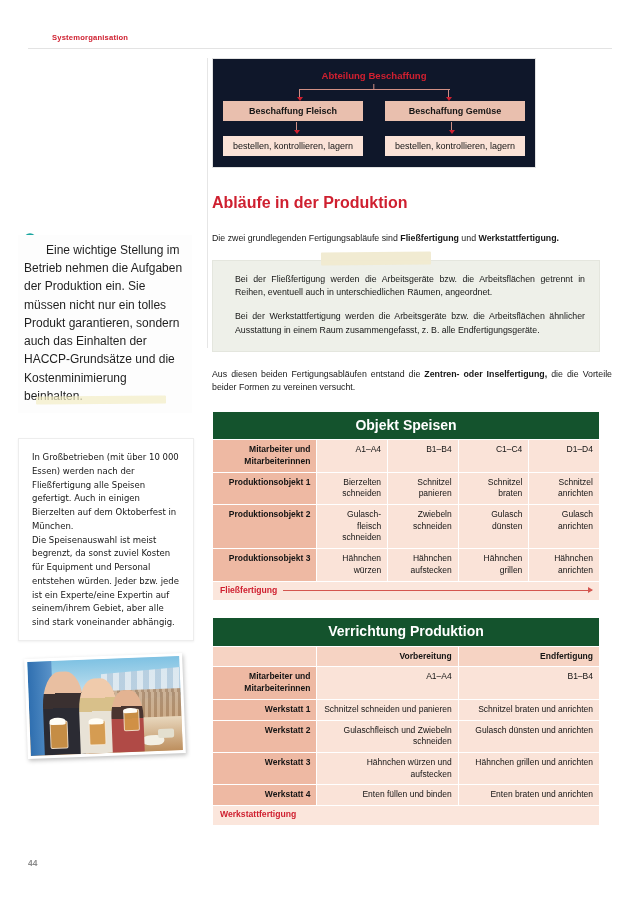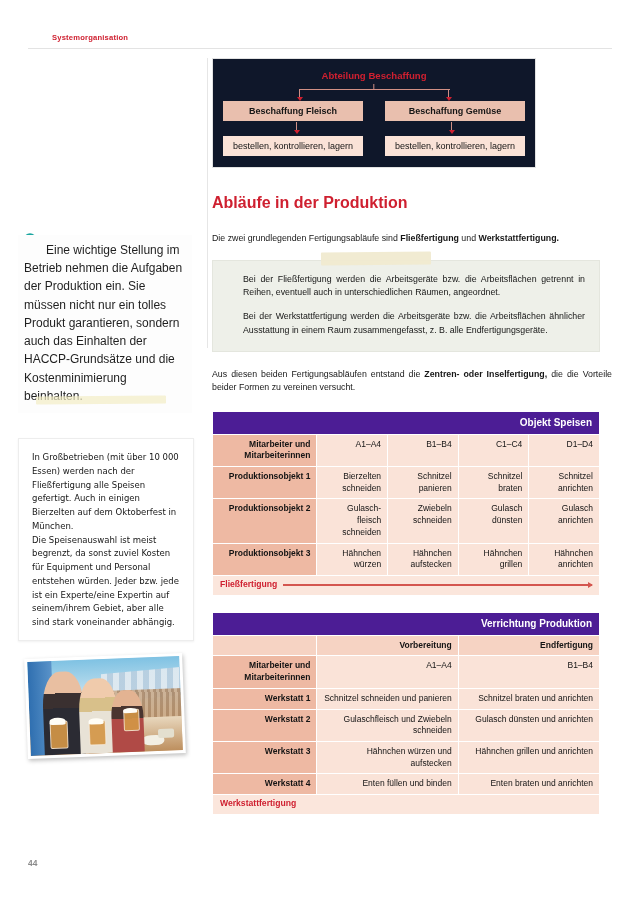--- a/index.html
+++ b/index.html
@@ -289,21 +289,21 @@
     text-align: justify;
   }
   p.body b { font-weight: bold; }
 
   
   .defbox {
     position: relative;
     margin-top: 14px;
     background: #eef0e9;
     border: 1px solid #e4e6de;
-    padding: 12px 14px 13px 30px;
+    padding: 12px 14px 13px 22px;
     box-sizing: border-box;
     width: 388px;
   }
   .defbox p {
     font-size: 8.8px;
     line-height: 1.56;
     margin: 0 0 10px 0;
     color: #161616;
     text-align: justify;
   }
@@ -330,26 +330,26 @@
   table.tbl td, table.tbl th {
     border: 1px solid #ffffff;
     padding: 4px 6px;
     font-size: 8.5px;
     line-height: 1.38;
     vertical-align: top;
     color: #141414;
     text-align: right;
   }
   .tbl .caption-cell {
-    background: #4c1d95;
+    background: #14532d;
     color: #ffffff;
     font-weight: bold;
-    font-size: 10px;
+    font-size: 14px;
     padding: 4px 7px;
-    text-align: right;
+    text-align: center;
   }
   .tbl .rowhead {
     background: #eeb9a3;
     font-weight: bold;
   }
   .tbl .cell {
     background: #fae3d8;
   }
   .tbl .colhead {
     background: #f6d3c3;

